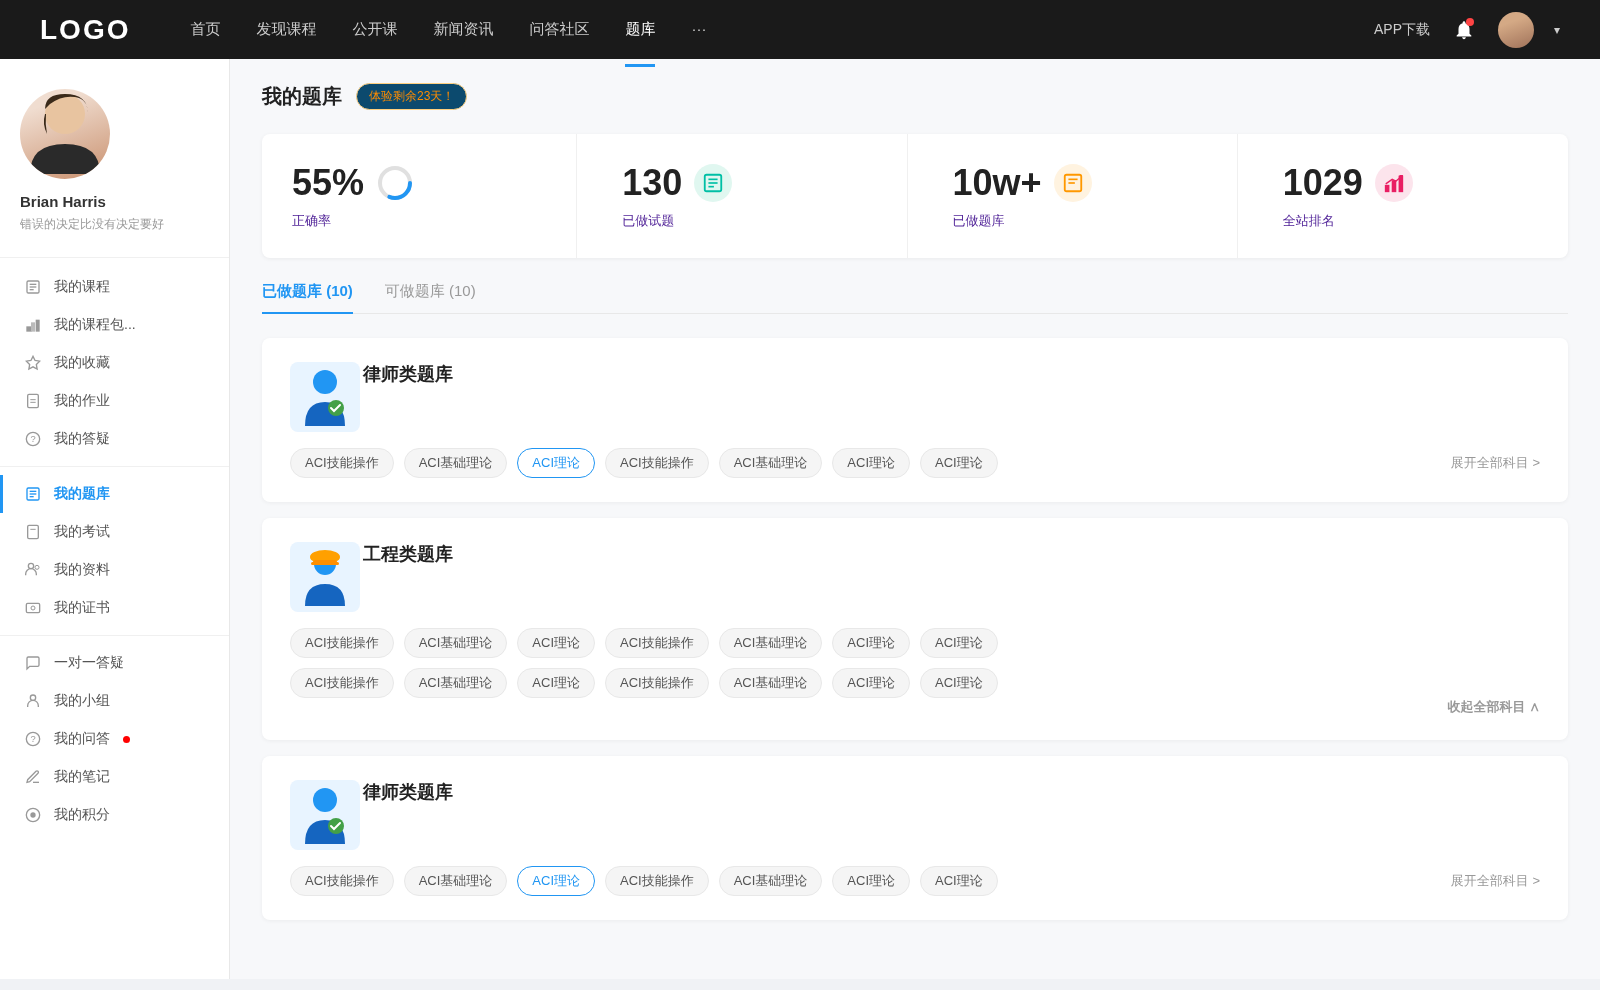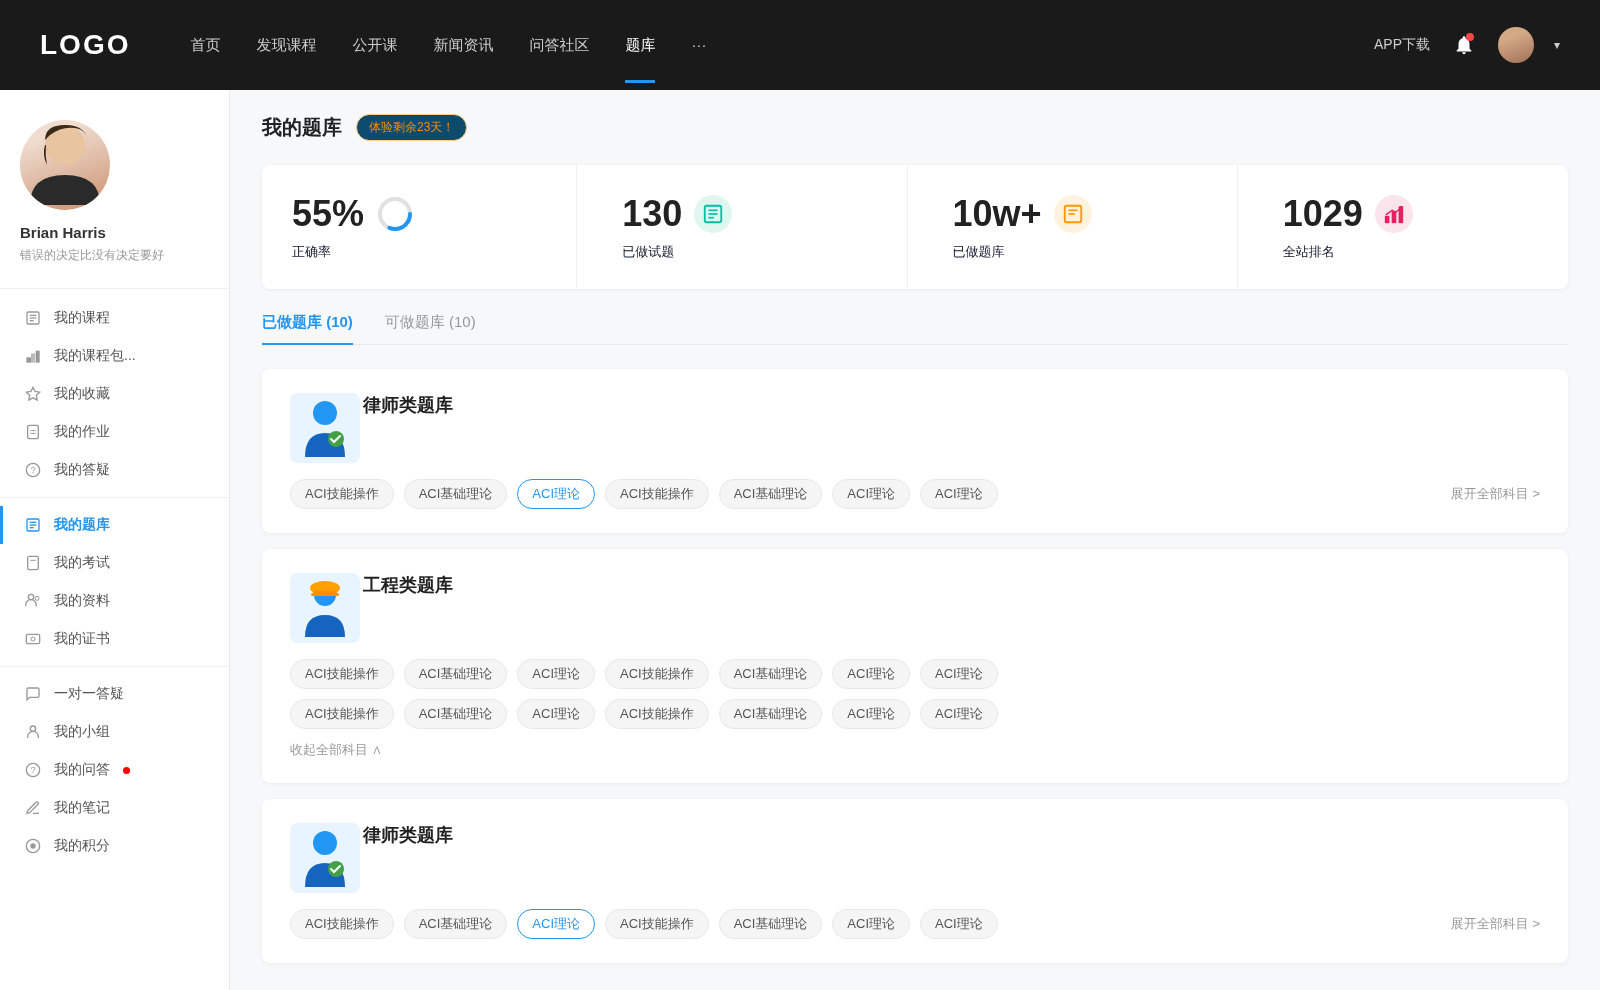--- a/index.html
+++ b/index.html
@@ -1,21 +1,21 @@
 <!DOCTYPE html>
 <html><head>
   <meta charset="utf-8">
   <style>
     * { margin: 0; padding: 0; box-sizing: border-box; }
     body { font-family: -apple-system, BlinkMacSystemFont, 'PingFang SC', 'Microsoft YaHei', sans-serif; background: #f0f2f5; min-height: 990px; }
 
     
     .topnav {
       background: #1a1a1a;
-      height: 90px;
+      height: 59px;
       display: flex;
       align-items: center;
       padding: 0 40px;
       position: relative;
     }
     .topnav-logo {
       color: white;
       font-size: 28px;
       font-weight: bold;
       letter-spacing: 2px;
@@ -239,21 +239,21 @@
       width: 38px;
       height: 38px;
       border-radius: 50%;
       display: flex;
       align-items: center;
       justify-content: center;
       font-size: 18px;
     }
     .stat-label {
       font-size: 13px;
-      color: #0f172a;
+      color: #4c1d95;
     }
 
     
     .donut {
       width: 38px;
       height: 38px;
     }
 
     
     .tabs {
@@ -333,25 +333,26 @@
     }
     .expand-link {
       margin-left: auto;
       color: #999;
       font-size: 13px;
       cursor: pointer;
       white-space: nowrap;
     }
     .collapse-link {
       display: block;
-      text-align: left;
+      text-align: right;
       color: #999;
       font-size: 13px;
-      margin-top: 12px;
-      cursor: pointer;
+      margin-top: 0;
+      cursor: pointer;
+      font-weight: bold;
     }
     .icon-teal {
       background: #e0f7f0;
     }
     .icon-orange {
       background: #fff3e0;
     }
     .icon-pink {
       background: #fce4ec;
     }

